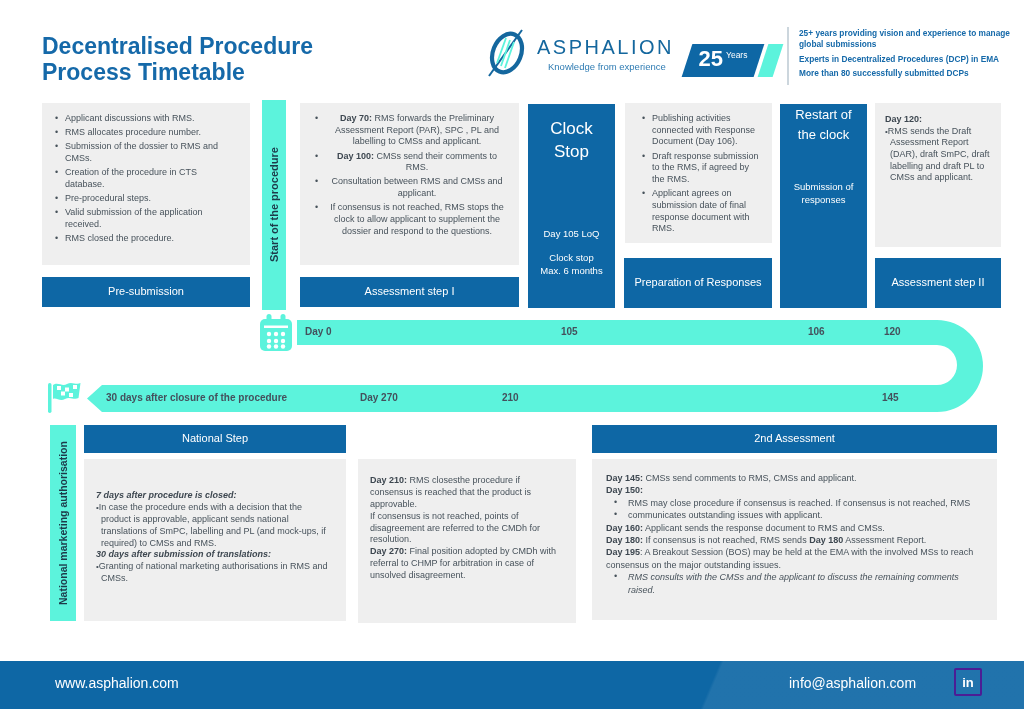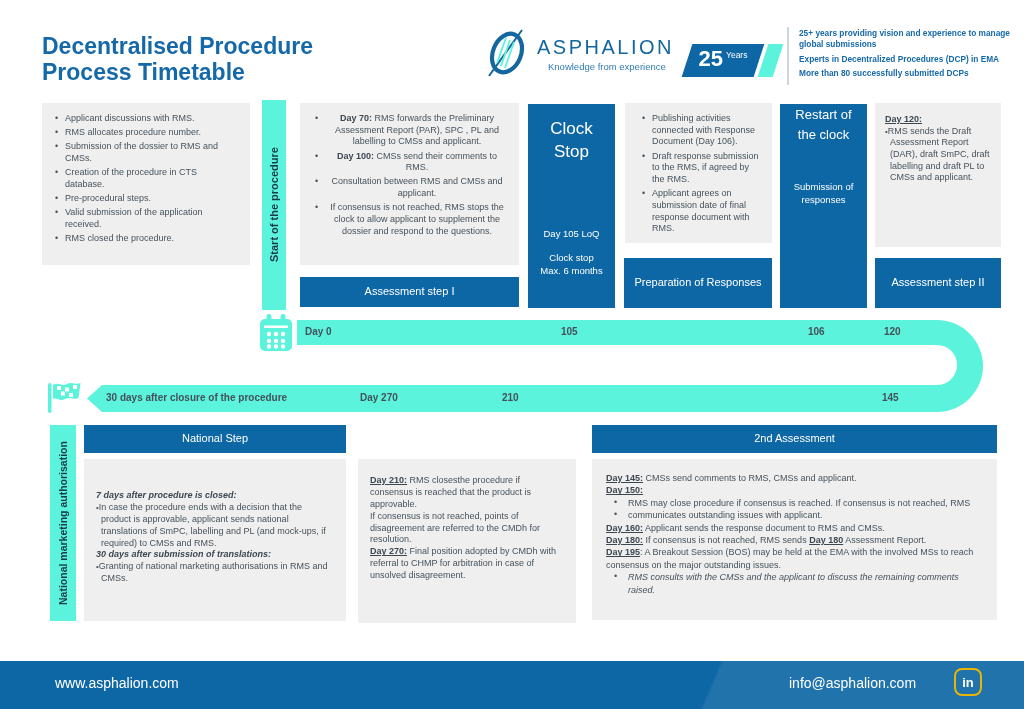--- a/index.html
+++ b/index.html
@@ -46,21 +46,21 @@
   .clockstop .note2 { font-size:9.5px; margin-top:13px; line-height:1.35; }
   .col3-box { left:625px; top:103px; width:147px; height:140px; padding:10px 8px 4px 16px; }
   .col3-label { left:624px; top:258px; width:148px; height:50px; }
   .restart { left:780px; top:104px; width:87px; height:204px; }
   .restart .big { font-size:13px; line-height:1.5; padding:1px 6px 0; }
   .restart .sub { font-size:9.5px; line-height:1.35; margin-top:37px; padding:0 8px; }
   .col4-box { left:875px; top:103px; width:126px; height:144px; padding:11px 8px 4px 10px; font-size:9px; line-height:1.3; }
   .col4-label { left:875px; top:258px; width:126px; height:50px; }
   .hang { padding-left:5px; text-indent:-5px; }
   .hang::before { content:"\2022"; font-size:8px; }
-  .bold-head { font-weight:700; color:#3d4750;text-decoration:underline; }
+  .bold-head { font-weight:700; color:#3d4750; }
 
   
   .tl-svg { left:0; top:310px; }
   .tl-label { font-size:10px; font-weight:700; color:#44505c; white-space:nowrap; }
   .cal-icon { left:260px; top:314px; }
   .flag-icon { left:46px; top:381px; }
 
   
   .natbar { left:50px; top:425px; width:26px; height:196px; font-size:10.5px; }
   .nat-header { left:84px; top:425px; width:262px; height:28px; }
@@ -72,21 +72,21 @@
   .a2-box { left:592px; top:459px; width:405px; height:161px; padding:13px 14px 4px 14px; font-size:9px; line-height:1.38; }
   .a2-box .ind { position:relative; padding-left:22px; }
   .a2-box .ind::before { content:"\2022"; position:absolute; left:8px; top:-1px; }
   .a2-box .ital { font-style:italic; }
 
   
   .footer { left:0; top:661px; width:1024px; height:48px; background:#0e67a5; color:#fff;
             background-image:linear-gradient(113deg, rgba(255,255,255,0) 69%, rgba(255,255,255,0.08) 69.3%); }
   .footer-site { left:55px; top:675px; font-size:14px; color:#fff; }
   .footer-mail { left:789px; top:675px; font-size:14px; color:#fff; }
-  .li-icon { left:954px; top:668px; width:28px; height:28px; border:2px solid #eab308; border-radius:8px;
+  .li-icon { left:954px; top:668px; width:28px; height:28px; border:2px solid #4c1d95; border-radius:2px;
              display:flex; align-items:center; justify-content:center; font-size:13px; font-weight:700; color:#fff; }
 </style>
 </head>
 <body>
 
 <div class="page">
 
   <div class="abs title">
     <div>Decentralised Procedure</div>
     <div>Process Timetable</div>
@@ -121,20 +121,21 @@
     <ul class="bullets">
       <li>Applicant discussions with RMS.</li>
       <li>RMS allocates procedure number.</li>
       <li>Submission of the dossier to RMS and CMSs.</li>
       <li>Creation of the procedure in CTS database.</li>
       <li>Pre-procedural steps.</li>
       <li>Valid submission of the application received.</li>
       <li>RMS closed the procedure.</li>
     </ul>
   </div>
+  <div class="abs blue-label col1-label">Pre-submission</div>
 
   <div class="abs teal-vbar startbar">Start of the procedure</div>
 
   <div class="abs gray-box col2-box">
     <ul class="bullets">
       <li><b>Day 70:</b> <span>RMS forwards the Preliminary Assessment Report (PAR), SPC , PL and labelling to CMSs and applicant.</span></li>
       <li><b>Day 100:</b> <span>CMSs send their comments to RMS.</span></li>
       <li><span>Consultation between RMS and CMSs and applicant.</span></li>
       <li><span>If consensus is not reached, RMS stops the clock to allow applicant to supplement the dossier and respond to the questions.</span></li>
     </ul>

